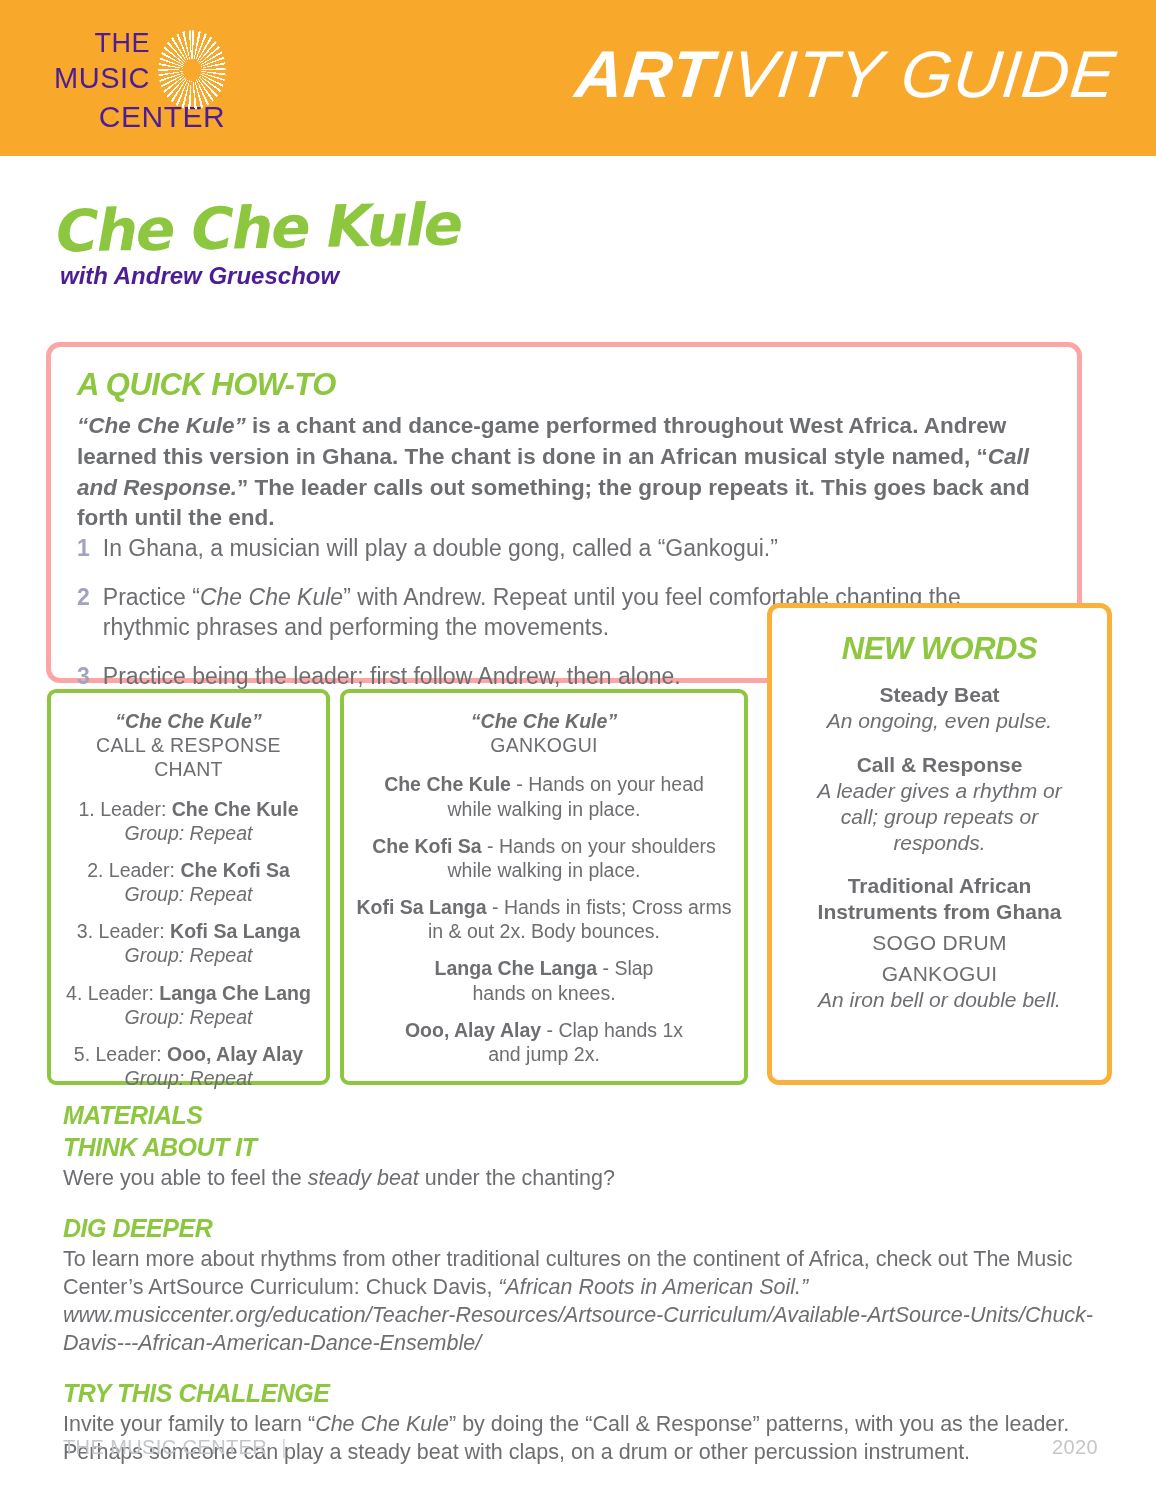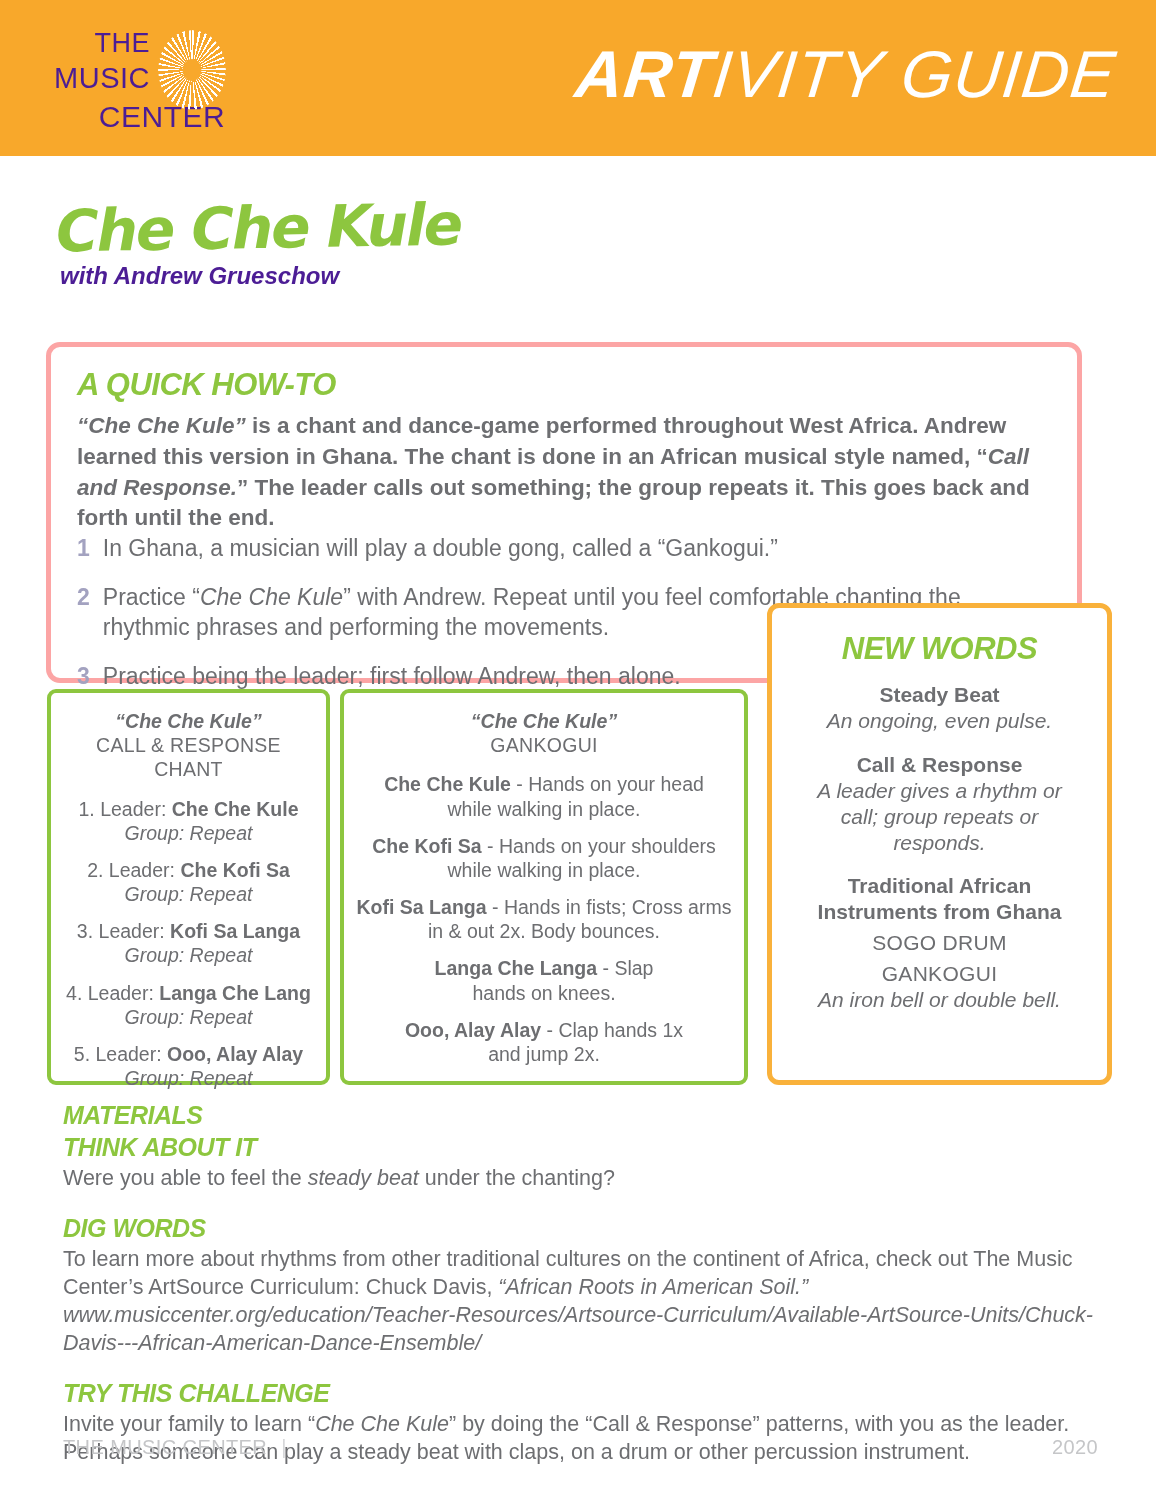--- a/index.html
+++ b/index.html
@@ -193,21 +193,21 @@
 
   <div class="sections">
     <div>
       <div class="green-h">MATERIALS</div>
     </div>
     <div>
       <div class="green-h">THINK ABOUT IT</div>
       <p class="sec-body"><span>Were you able to feel the </span><span class="i">steady beat</span><span> under the chanting?</span></p>
     </div>
     <div>
-      <div class="green-h">DIG WORDS</div>
+      <div class="green-h">DIG DEEPER</div>
       <p class="sec-body"><span>To learn more about rhythms from other traditional cultures on the continent of Africa, check out The Music Center’s ArtSource Curriculum: Chuck Davis, </span><span class="i">“African Roots in American Soil.”</span><span class="url"> www.musiccenter.org/education/Teacher-Resources/Artsource-Curriculum/Available-ArtSource-Units/Chuck-Davis---African-American-Dance-Ensemble/</span></p>
     </div>
     <div>
       <div class="green-h">TRY THIS CHALLENGE</div>
       <p class="sec-body"><span>Invite your family to learn “</span><span class="i">Che Che Kule</span><span>” by doing the “Call &amp; Response” patterns, with you as the leader. Perhaps someone can play a steady beat with claps, on a drum or other percussion instrument.</span></p>
     </div>
   </div>
 
   <div class="footer">
     <div class="footer-left">

